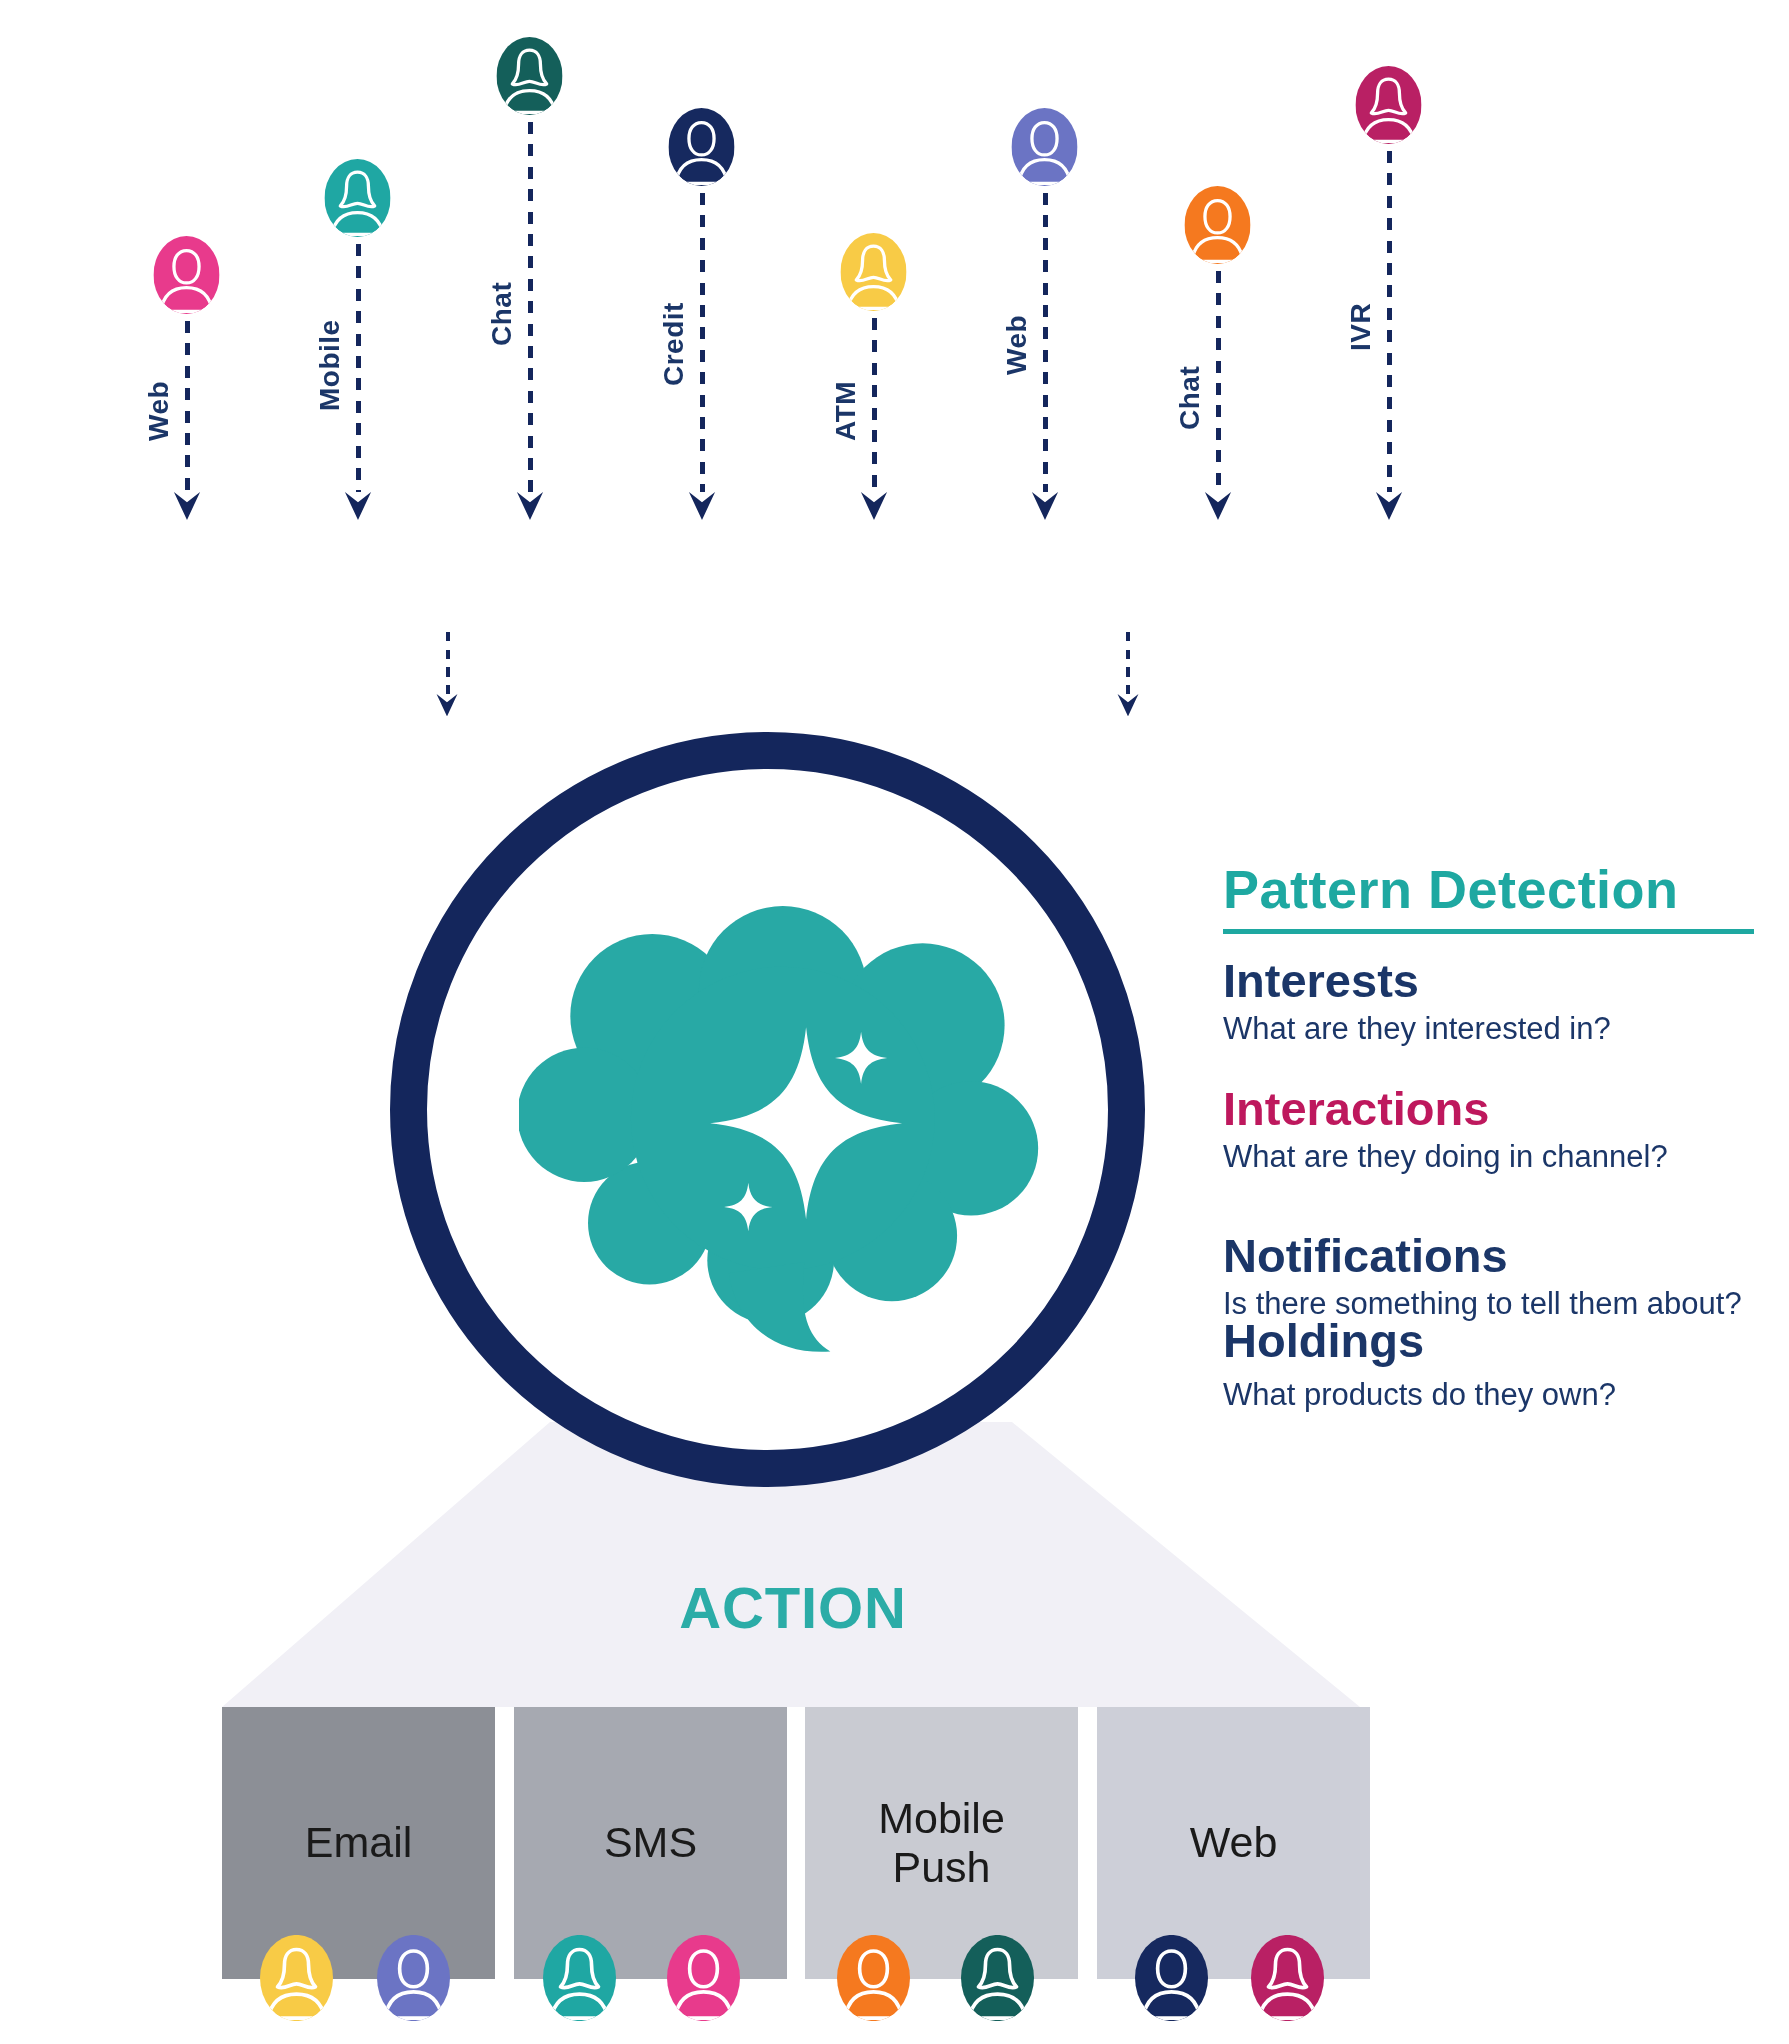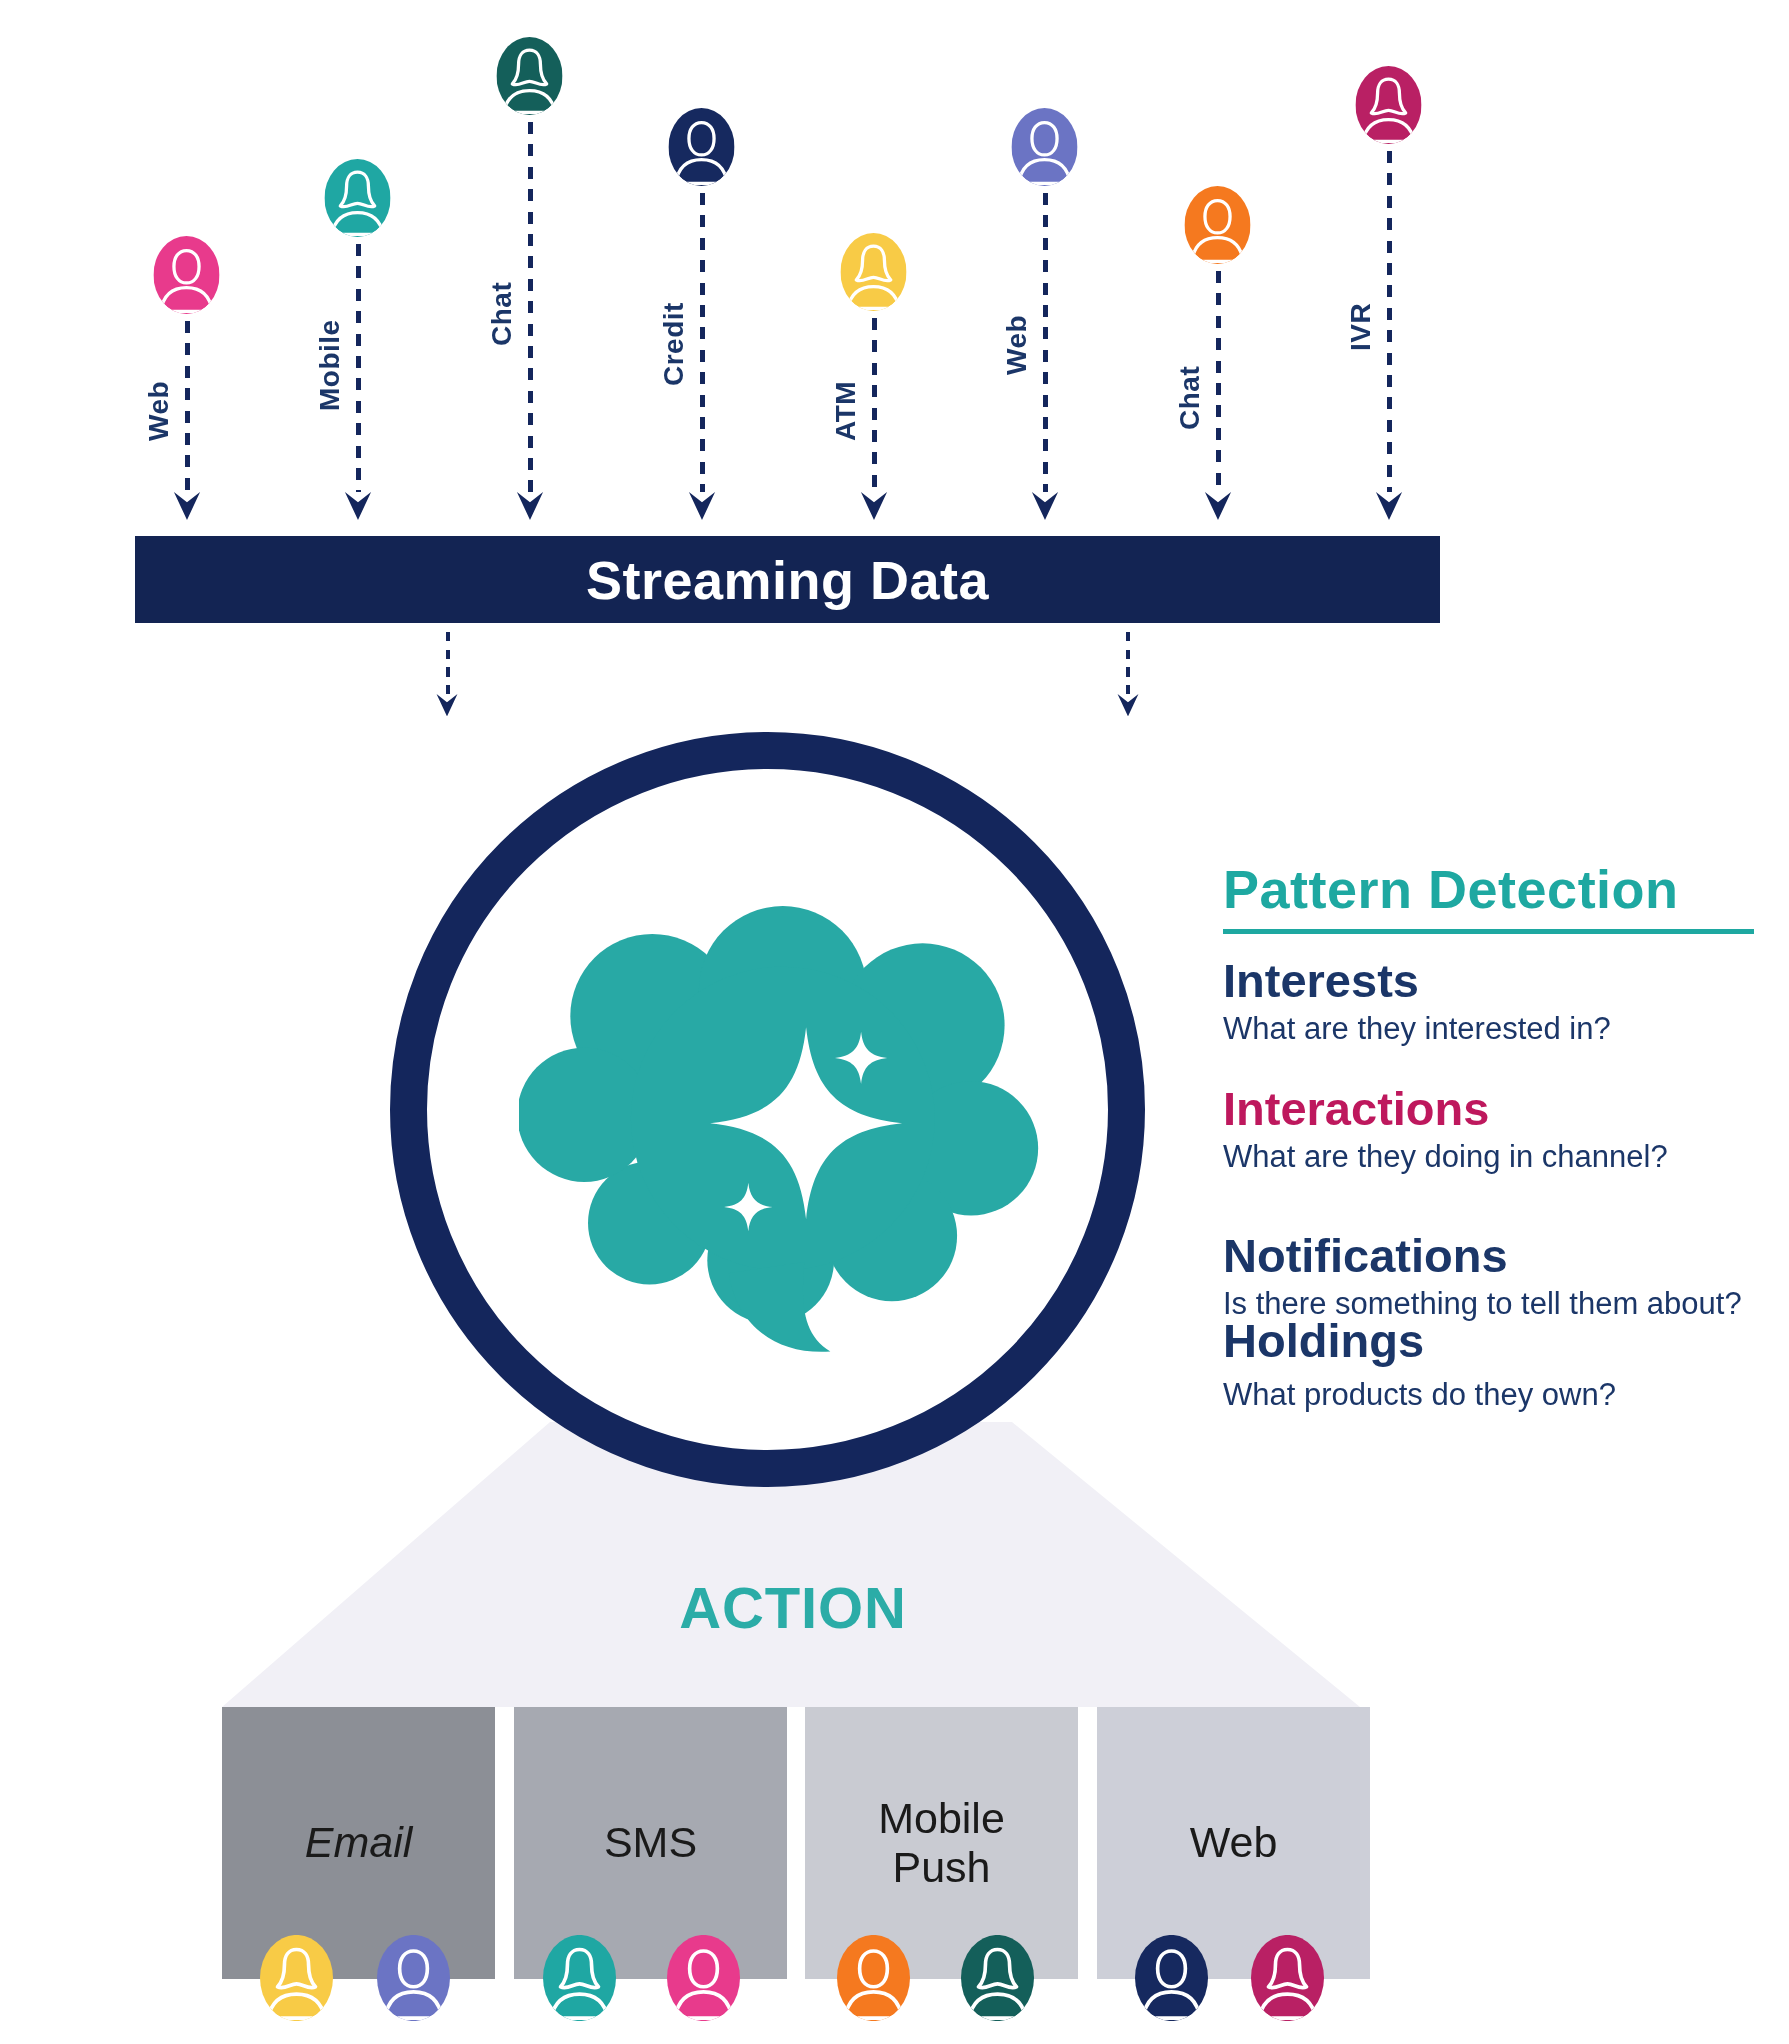--- a/index.html
+++ b/index.html
@@ -146,23 +146,20 @@
           <use href="#sym-female"></use>
         </svg>
       <div class="dash-line" style="left:1387px;top:151px;height:341px"></div>
       <svg class="arrow-head" style="left: 1374px; top: 492px; width: 30px; height: 28px; color: rgb(20, 38, 92);" viewBox="0 0 32 30">
           <use href="#sym-arrow"></use>
         </svg>
       <div class="vlabel" style="left: 1344px; top: 252px; color: rgb(27, 54, 104);">IVR</div>
     </div>
   </div>
 
-  <div class="bar" style="background-color: rgb(19, 36, 83);">
-    <span class="bar-label">Streaming Data</span>
-  </div>
 
   <div>
     <div class="dash-line-thin" style="left:446px;top:632px;height:62px"></div>
     <svg class="arrow-head" style="left: 435px; top: 694px; width: 24px; height: 22.4px; color: rgb(20, 38, 92);" viewBox="0 0 32 30">
         <use href="#sym-arrow"></use>
       </svg>
     <div class="dash-line-thin" style="left:1126px;top:632px;height:62px"></div>
     <svg class="arrow-head" style="left: 1116px; top: 694px; width: 24px; height: 22.4px; color: rgb(20, 38, 92);" viewBox="0 0 32 30">
         <use href="#sym-arrow"></use>
       </svg>
@@ -204,21 +201,21 @@
     <div class="pd-item-title" style="top: 1228px; color: rgb(27, 54, 104);">Notifications</div>
     <div class="pd-item-q" style="top: 1286px; color: rgb(27, 54, 104);">Is there something to tell them about?</div>
 
     <div class="pd-item-title" style="top: 1313px; color: rgb(27, 54, 104);">Holdings</div>
     <div class="pd-item-q" style="top: 1377px; color: rgb(27, 54, 104);">What products do they own?</div>
   </div>
 
   <div class="action-label" style="color: rgb(43, 172, 167);">ACTION</div>
 
   <div>
-    <div class="box" style="left: 222px; background-color: rgb(140, 143, 150); font-style: italic;">
+    <div class="box" style="left: 222px; background-color: rgb(140, 143, 150);">
       <span class="box-label">Email</span>
     </div>
     <div class="box" style="left: 514px; background-color: rgb(166, 169, 177);">
       <span class="box-label">SMS</span>
     </div>
     <div class="box" style="left: 805px; background-color: rgb(201, 203, 210);">
       <span class="box-label">Mobile Push</span>
     </div>
     <div class="box" style="left: 1097px; background-color: rgb(205, 207, 216);">
       <span class="box-label">Web</span>

